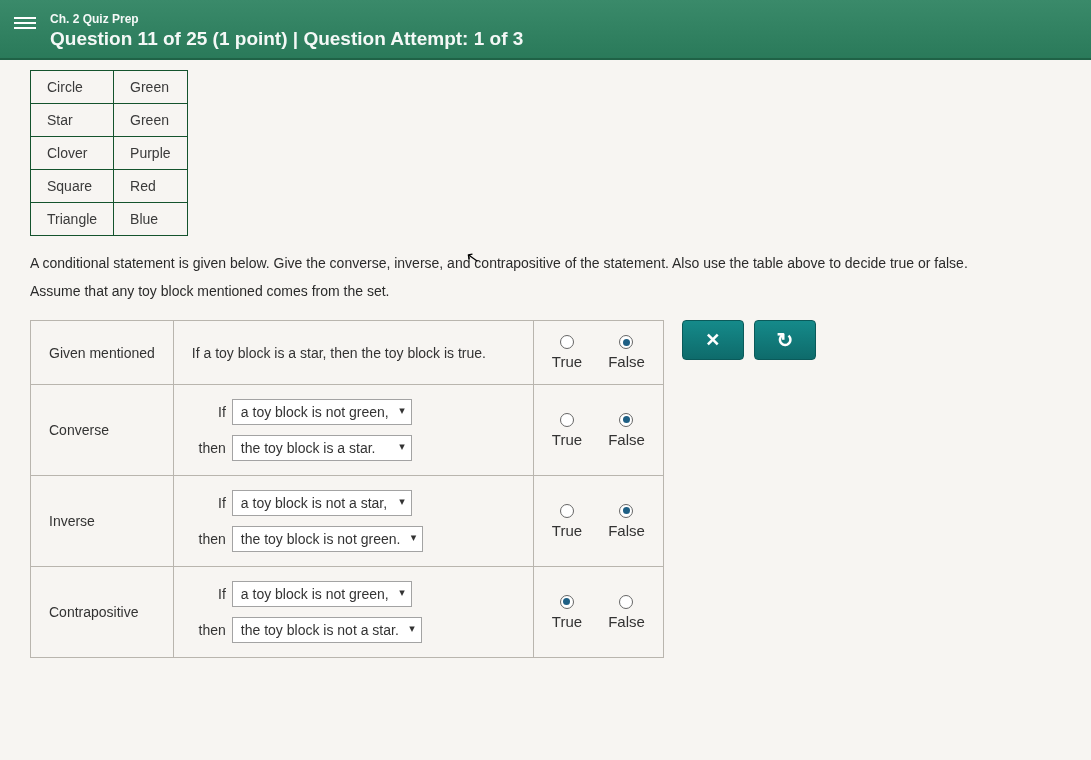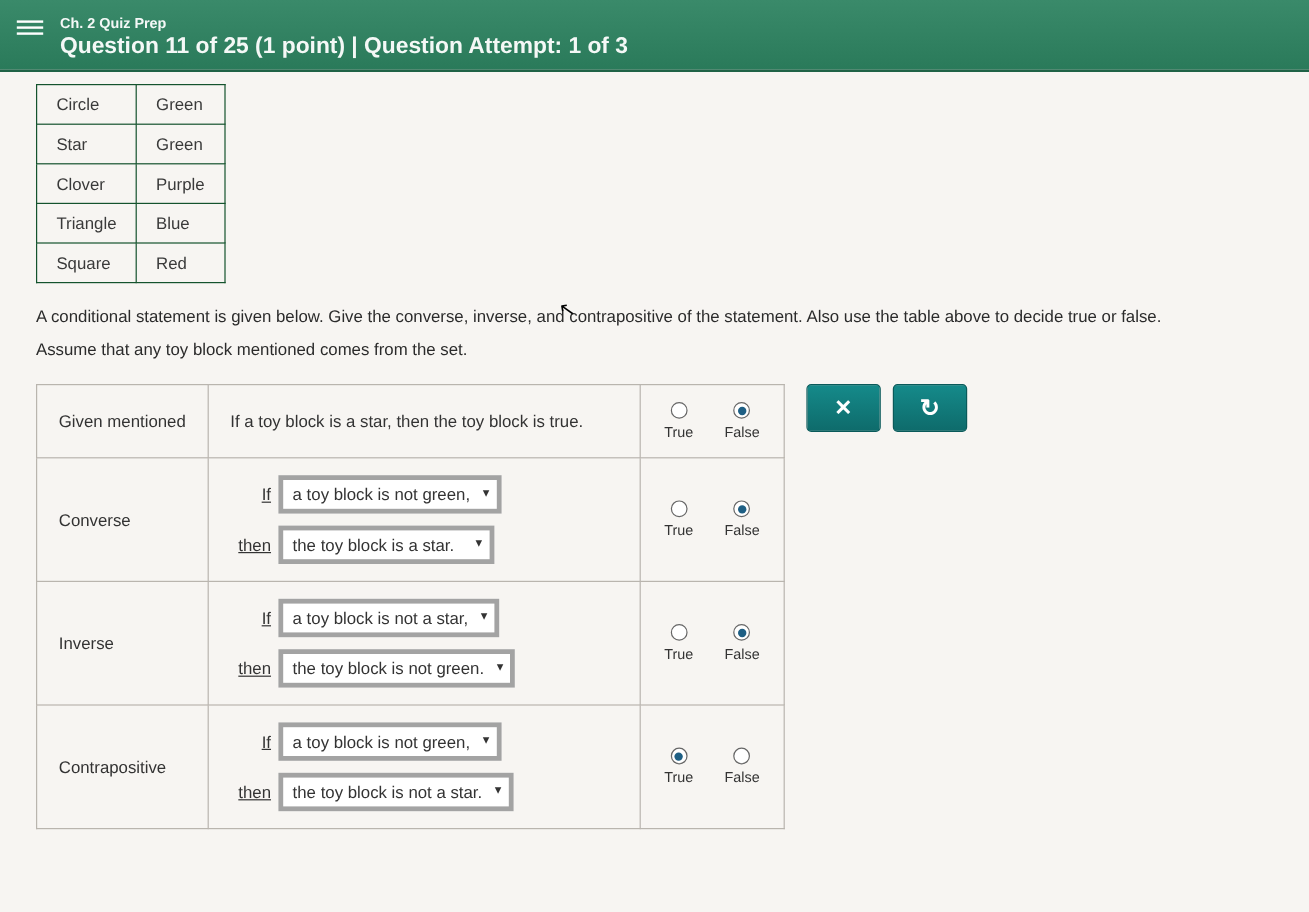--- a/index.html
+++ b/index.html
@@ -61,41 +61,41 @@
   }
   .answers td {
     border: 1px solid #b9b5ae;
     padding: 14px 18px;
     vertical-align: middle;
     font-size: 14px;
     color: #333;
   }
   .stmt-rows { display:flex; flex-direction:column; gap:10px; align-items:flex-start;}
   .stmt-row { display:flex; align-items:center; gap:6px; }
-  .stmt-row .lbl { width:34px; text-align:right;text-decoration:underline; }
+  .stmt-row .lbl { width:34px; text-align:right; }
   .ddl {
-    border:4px solid #a3a3a3;
+    border:1px solid #a3a3a3;
     background:#fff;
     padding:4px 22px 4px 8px;
     position:relative;
     font-size:14px;
     min-width:180px;
     cursor:pointer;
     color:#333;
   }
   .ddl::after{
     content:"▾";
     position:absolute;
     right:6px;
     top:4px;
     font-size:11px;
     color:#333;
   }
   .tf { display:flex; gap:26px; justify-content:center;}
-  .tf .opt { display:flex; flex-direction:column; align-items:center; gap:4px; font-size:12px; cursor:pointer;}
+  .tf .opt { display:flex; flex-direction:column; align-items:center; gap:4px; font-size:15px; cursor:pointer;}
   .radio {
     width:14px;height:14px;border:1px solid #666;border-radius:50%;
     display:flex;align-items:center;justify-content:center;background:#fff;
   }
   .radio.sel::after{content:"";width:7px;height:7px;background:#1e5f84;border-radius:50%;}
   .tool-row { display:inline-flex; gap:10px; vertical-align:top; margin-left:18px;}
   .tool-btn {
     width:62px;height:40px;background:#0f7a7a;background:linear-gradient(to bottom,#158a8a,#0e6b6b);
     border:1px solid #0a5a5a;border-radius:4px;color:#fff;display:flex;align-items:center;justify-content:center;
     font-size:18px;cursor:pointer;font-weight:bold;
@@ -130,26 +130,26 @@
         </tr>
     <tr>
           <td>Star</td>
           <td>Green</td>
         </tr>
     <tr>
           <td>Clover</td>
           <td>Purple</td>
         </tr>
     <tr>
+          <td>Square</td>
+          <td>Red</td>
+        </tr>
+    <tr>
           <td>Triangle</td>
           <td>Blue</td>
-        </tr>
-    <tr>
-          <td>Square</td>
-          <td>Red</td>
         </tr>
   </tbody>
     </table>
 
   <p class="instr">A conditional statement is given below. Give the converse, inverse, and contrapositive of the statement. Also use the table above to decide true or false.</p>
   <p class="instr" style="margin-top:10px">Assume that any toy block mentioned comes from the set.</p>
 
   <div class="right-wrap">
   <table class="answers">
 

